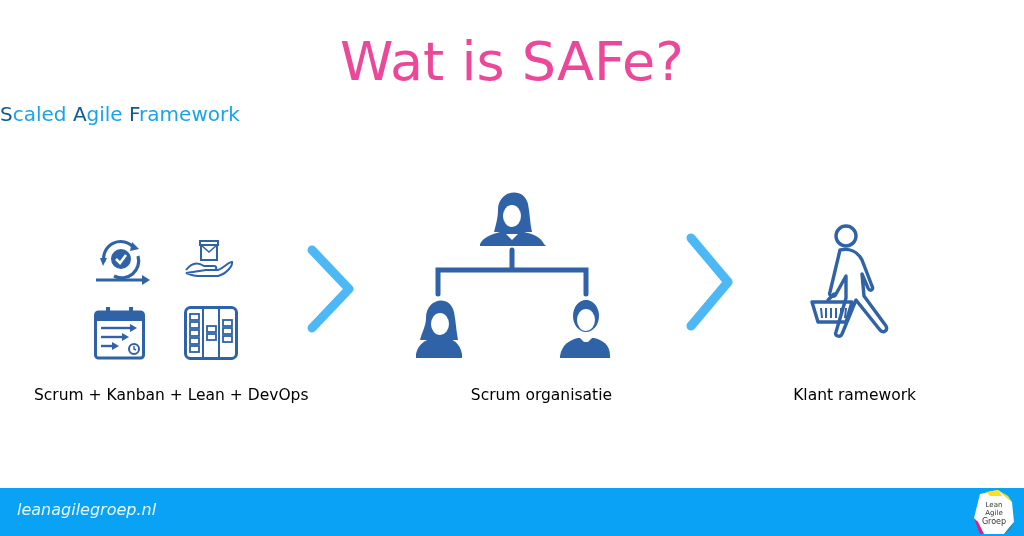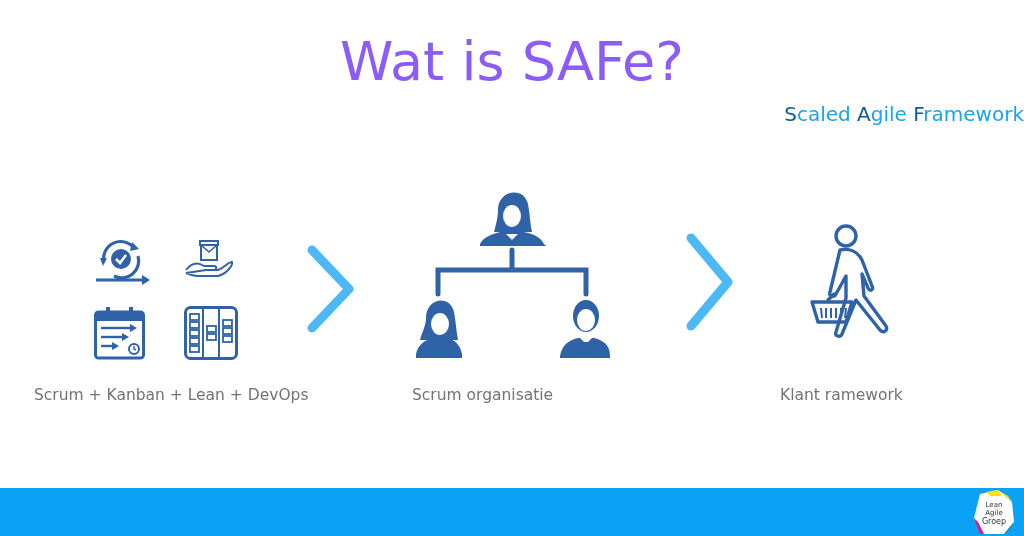--- a/index.html
+++ b/index.html
@@ -1,35 +1,35 @@
 <!DOCTYPE html>
 <html><head>
   <meta charset="utf-8">
   <style>
     * { margin: 0; padding: 0; box-sizing: border-box; }
     html, body { width: 1024px; height: 536px; overflow: hidden; background: #ffffff; }
     body { position: relative; font-family: "DejaVu Sans", sans-serif; }
 
     .title {
       position: absolute; left: 0; width: 1024px; top: 30px;
-      text-align: center; font-size: 54px; font-weight: normal; color: #8b5cf6;
+      text-align: center; font-size: 54px; font-weight: normal; color: #ec4899;
       letter-spacing: 0px; line-height: 64px;
     }
     .subtitle {
       position: absolute; left: 0; width: 1024px; top: 100px;
-      text-align: right; font-size: 20px; line-height: 28px; color: #1aa3ea;
+      text-align: left; font-size: 20px; line-height: 28px; color: #1aa3ea;
     }
     .subtitle .ini { color: #0f5a93; }
 
     .icon { position: absolute; }
     .icon svg { display: block; }
 
     .label {
-      position: absolute; top: 386px; font-size: 15.5px; color: #737373;
-      white-space: nowrap; text-align: left;
+      position: absolute; top: 386px; font-size: 15.5px; color: #000000;
+      white-space: nowrap; text-align: right;
     }
 
     .footer {
       position: absolute; left: 0; top: 488px; width: 1024px; height: 48px;
       background: #0aa2f5;
     }
     .footer-link {
       position: absolute; left: 17px; top: 12px; font-size: 16px; font-style: italic;
       color: #e8f6ff; text-decoration: none;
     }
@@ -164,20 +164,21 @@
         <line x1="30" y1="86" x2="30" y2="96"></line>
       <line x1="35" y1="86" x2="35" y2="96"></line>
         <line x1="40" y1="86" x2="39" y2="96"></line>
     </g>
   </svg>
 </div>
 
 <div class="label" style="left:780px; width:136px;">Klant ramework</div>
 
 <div class="footer">
+  <a class="footer-link">leanagilegroep.nl</a>
   <div class="footer-logo">
     <svg width="50" height="48" viewBox="0 0 50 48">
       <polygon points="12,6 30,2 44,14 46,34 36,46 14,46 6,30" fill="#ffffff"></polygon>
       <polygon points="30,2 44,14 40,8" fill="#ffe11a"></polygon>
       <polygon points="18,4 30,2 34,8 22,8" fill="#ffe11a"></polygon>
       <polygon points="6,30 12,46 16,46 10,34" fill="#e6187f"></polygon>
       <polygon points="36,46 46,34 42,42" fill="#1a8fa6"></polygon>
       <text x="26" y="19" font-size="7" text-anchor="middle" fill="#333" font-family="DejaVu Sans, sans-serif">Lean</text>
       <text x="26" y="27" font-size="7" text-anchor="middle" fill="#333" font-family="DejaVu Sans, sans-serif">Agile</text>
       <text x="26" y="36" font-size="8" text-anchor="middle" fill="#333" font-family="DejaVu Sans, sans-serif">Groep</text>

